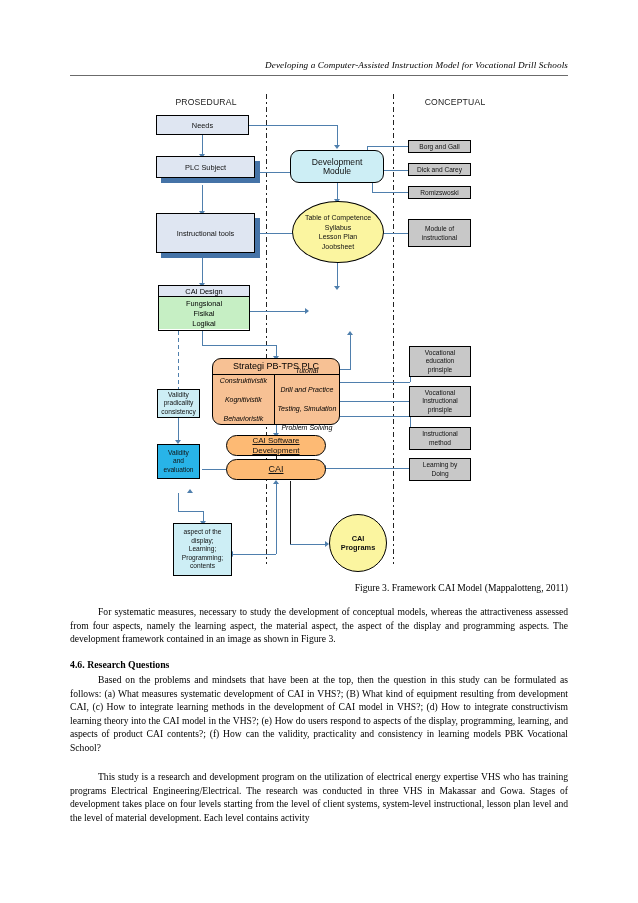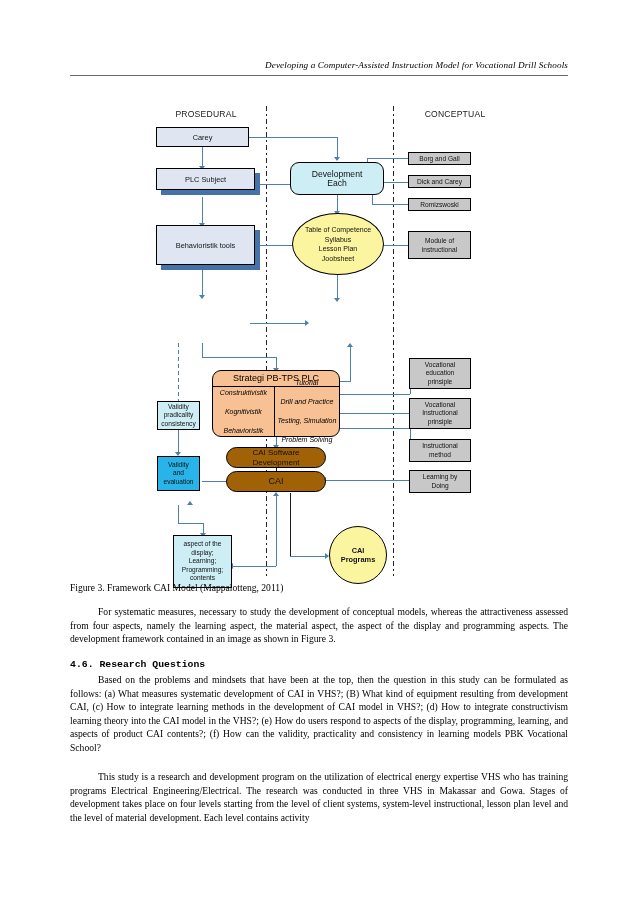--- a/index.html
+++ b/index.html
@@ -15,21 +15,21 @@
     position:absolute;left:70px;top:60px;width:498px;
     text-align:right;font-style:italic;font-size:9.2px;
     font-family:"Liberation Serif", serif;letter-spacing:.1px;
   }
   .runrule{
     position:absolute;left:70px;top:75px;width:498px;height:1px;
     background:#6b6b6b;
   }
 
   
-  .fig{position:absolute;left:0;top:100px;width:585px;height:495px;}
+  .fig{position:absolute;left:0;top:88px;width:585px;height:495px;}
   .fig *{box-sizing:border-box;}
 
   .colhdr{
     position:absolute;text-align:center;
     font-family:"Liberation Sans", sans-serif;
     font-size:8.6px;color:#1a1a1a;letter-spacing:.2px;line-height:10.5px;
   }
 
   
   .lane{
@@ -50,21 +50,21 @@
     display:flex;align-items:center;justify-content:center;
     text-align:center;padding:1px 2px;
   }
   .node .t{display:block;width:100%;}
 
   .blue      {background:#dfe6f2;}
   .shadow    {box-shadow:5px 5px 0 0 #4573a7;}
   .cyanlite  {background:#cdeef5;}
   .cyan      {background:#28b4e8;}
   .yellow    {background:#fbf5a0;}
-  .orange    {background:#a16207;}
+  .orange    {background:#fdba74;text-decoration:underline;}
   .grey      {background:#c8c8c8;border:1px solid #000;}
   .paleblue  {background:#cdeef5;}
 
   .rounded   {border-radius:9px;}
   .pill      {border-radius:999px;}
   .ellipse   {border-radius:50%;}
   .circle    {border-radius:50%;}
 
   
   .caidesign{position:absolute;border:1px solid #000;}
@@ -103,21 +103,21 @@
   }
   .blk{background:#1b1b1b;}
   .arw{position:absolute;width:0;height:0;}
   .arw.d{border-left:3px solid transparent;border-right:3px solid transparent;border-top:4px solid #4f7fad;}
   .arw.u{border-left:3px solid transparent;border-right:3px solid transparent;border-bottom:4px solid #4f7fad;}
   .arw.r{border-top:3px solid transparent;border-bottom:3px solid transparent;border-left:4px solid #4f7fad;}
   .arw.l{border-top:3px solid transparent;border-bottom:3px solid transparent;border-right:4px solid #4f7fad;}
 
   
   .caption{
-    position:absolute;left:70px;top:582px;width:498px;text-align:left;
+    position:absolute;left:70px;top:582px;width:498px;text-align:right;
     font-size:9.6px;font-family:"Liberation Serif", serif;
   }
   .para{
     position:absolute;left:70px;width:498px;
     font-size:9.6px;line-height:13.6px;text-align:justify;
     font-family:"Liberation Serif", serif;
   }
   .para .ind{display:inline-block;width:28px;}
   .h4{
     position:absolute;left:70px;width:498px;font-weight:bold;font-size:9.8px;
@@ -242,35 +242,35 @@
     <div class="ln lnv blk" style="left:290px;top:393px;height:63px;"></div>
     <div class="ln lnh" style="left:290px;top:456px;width:38px;"></div>
     <div class="arw r" style="left:325px;top:453px;"></div>
 
     <div class="ln lnh" style="left:232px;top:466px;width:44px;"></div>
     <div class="ln lnv" style="left:276px;top:396px;height:70px;"></div>
     <div class="arw u" style="left:273px;top:392px;"></div>
     <div class="arw l" style="left:229px;top:463px;"></div>
 
     <div class="node blue" style="left:156px;top:27px;width:93px;height:20px;">
-      <span class="t">Carey</span>
+      <span class="t">Needs</span>
     </div>
 
     <div class="node blue shadow" style="left:156px;top:68px;width:99px;height:22px;">
       <span class="t">PLC Subject</span>
     </div>
 
     <div class="node blue shadow" style="left:156px;top:125px;width:99px;height:40px;">
-      <span class="t">Behavioristik tools</span>
+      <span class="t">Instructional tools</span>
     </div>
 
     <div class="node cyanlite rounded" style="left:290px;top:62px;width:94px;height:33px;">
       <span class="t">
         <span style="font-size:8.6px;">Development</span><br>
-        <span style="font-size:8.6px;">Each</span>
+        <span style="font-size:8.6px;">Module</span>
       </span>
     </div>
 
     <div class="node grey" style="left:408px;top:52px;width:63px;height:13px;font-size:6.6px;">
       <span class="t">Borg and Gall</span>
     </div>
     <div class="node grey" style="left:408px;top:75px;width:63px;height:13px;font-size:6.6px;">
       <span class="t">Dick and Carey</span>
     </div>
     <div class="node grey" style="left:408px;top:98px;width:63px;height:13px;font-size:6.6px;">
@@ -285,20 +285,28 @@
 
     <div class="node yellow ellipse" style="left:292px;top:113px;width:92px;height:62px;">
       <span class="t" style="font-size:7px;line-height:9.5px;">
         <span>Table of Competence</span><br>
         <span>Syllabus</span><br>
         <span>Lesson Plan</span><br>
         <span>Joobsheet</span>
       </span>
     </div>
 
+    <div class="caidesign" style="left:158px;top:197px;width:92px;height:46px;">
+      <div class="hd">CAI Design</div>
+      <div class="bd">
+        <span>Fungsional</span><br>
+        <span>Fisikal</span><br>
+        <span>Logikal</span>
+      </div>
+    </div>
 
 
     <div class="strategi" style="left:212px;top:270px;width:128px;height:67px;">
       <div class="hd">Strategi PB-TPS PLC</div>
       <div class="cols">
         <div class="c1">
           <span>
             <span>Construktivistik</span><br>
             <span>Kognitivistik</span><br>
             <span>Behavioristik</span>
@@ -390,21 +398,21 @@
     </div>
 
   </div>
 
   <div class="caption">Figure 3. Framework CAI Model (Mappalotteng, 2011)</div>
 
   <div class="para" style="top:605px;">
     <span class="ind"></span><span>For systematic measures, necessary to study the development of conceptual models, whereas the attractiveness assessed from four aspects, namely the learning aspect, the material aspect, the aspect of the display and programming aspects. The development framework contained in an image as shown in Figure 3.</span>
   </div>
 
-  <div class="h4" style="top:659px;font-family:Liberation Mono, monospace;">4.6. Research Questions</div>
+  <div class="h4" style="top:659px;">4.6. Research Questions</div>
 
   <div class="para" style="top:673px;">
     <span class="ind"></span><span>Based on the problems and mindsets that have been at the top, then the question in this study can be formulated as follows: (a) What measures systematic development of CAI   in VHS?; (B) What kind of equipment resulting from development CAI, (c) How to integrate learning methods in the development of CAI model in VHS?; (d) How to integrate constructivism learning theory into the CAI model in the VHS?; (e) How do users respond to aspects of the display, programming, learning, and aspects of product CAI contents?; (f) How can the validity, practicality and consistency in learning models PBK Vocational School?</span>
   </div>
 
 
   <div class="para" style="top:770px;">
     <span class="ind"></span><span>This study is a research and development program on the utilization of electrical energy expertise VHS who has training programs Electrical Engineering/Electrical. The research was conducted in three VHS in Makassar and Gowa. Stages of development takes place on four levels starting from the level of client systems, system-level instructional, lesson plan level and the level of material development. Each level contains activity</span>
   </div>
 

